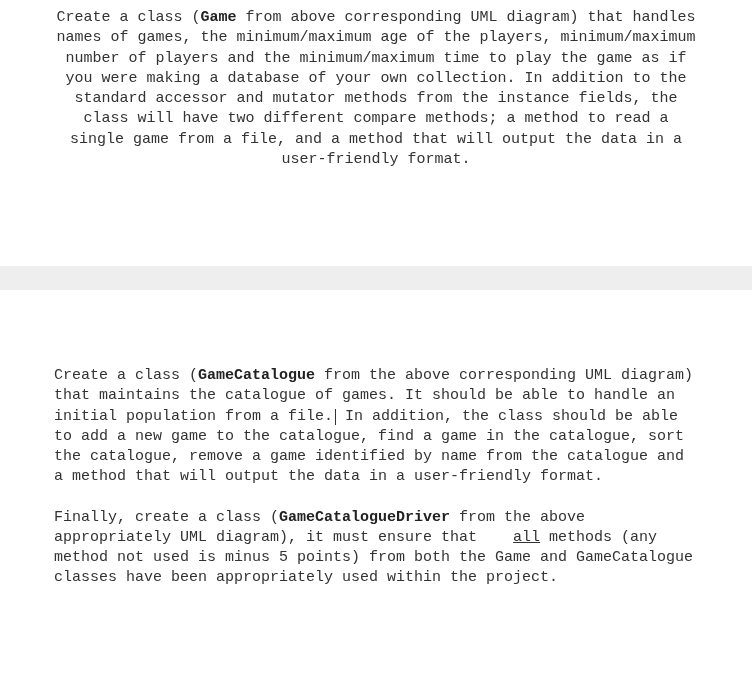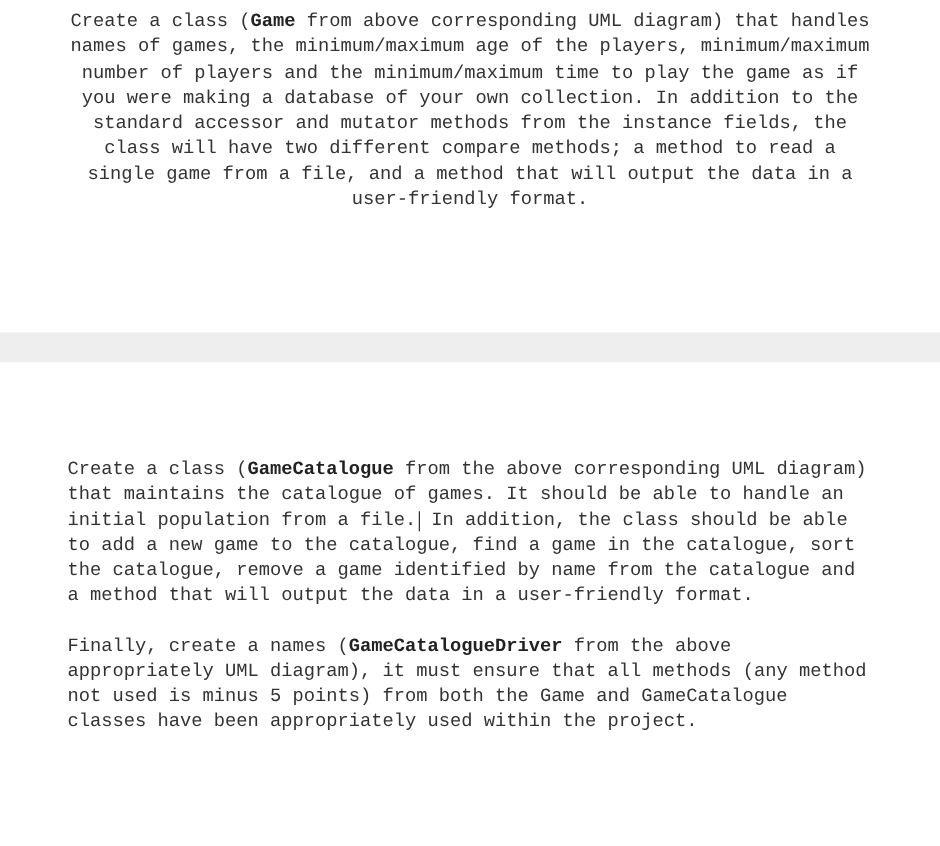--- a/index.html
+++ b/index.html
@@ -37,20 +37,22 @@
       margin-bottom: 0;
     }
     .para-gap {
       margin-top: 20px;
     }
     .bold {
       font-weight: bold;
       color: #222222;
     }
     .underline {
+      text-decoration: underline;
+      margin-left: 27px;
     }
     .cursor {
       display: inline-block;
       width: 1px;
       height: 16px;
       background: #333333;
       vertical-align: text-bottom;
       margin-left: 2px;
     }
   </style>
@@ -63,15 +65,15 @@
   </p>
 </div>
 
 <div class="divider"></div>
 
 <div class="section section-bottom">
   <p>
     <span>Create a class (</span><span class="bold">GameCatalogue</span><span> from the above corresponding UML diagram) that maintains the catalogue of games. It should be able to handle an initial population from a file.</span><span class="cursor"></span><span> In addition, the class should be able to add a new game to the catalogue, find a game in the catalogue, sort the catalogue, remove a game identified by name from the catalogue and a method that will output the data in a user-friendly format.</span>
   </p>
   <p class="para-gap">
-    <span>Finally, create a names (</span><span class="bold">GameCatalogueDriver</span><span> from the above appropriately UML diagram), it must ensure that </span><span class="underline">all</span><span> methods (any method not used is minus 5 points) from both the Game and GameCatalogue classes have been appropriately used within the project.</span>
+    <span>Finally, create a class (</span><span class="bold">GameCatalogueDriver</span><span> from the above appropriately UML diagram), it must ensure that </span><span class="underline">all</span><span> methods (any method not used is minus 5 points) from both the Game and GameCatalogue classes have been appropriately used within the project.</span>
   </p>
 </div>
 
 </body></html>

